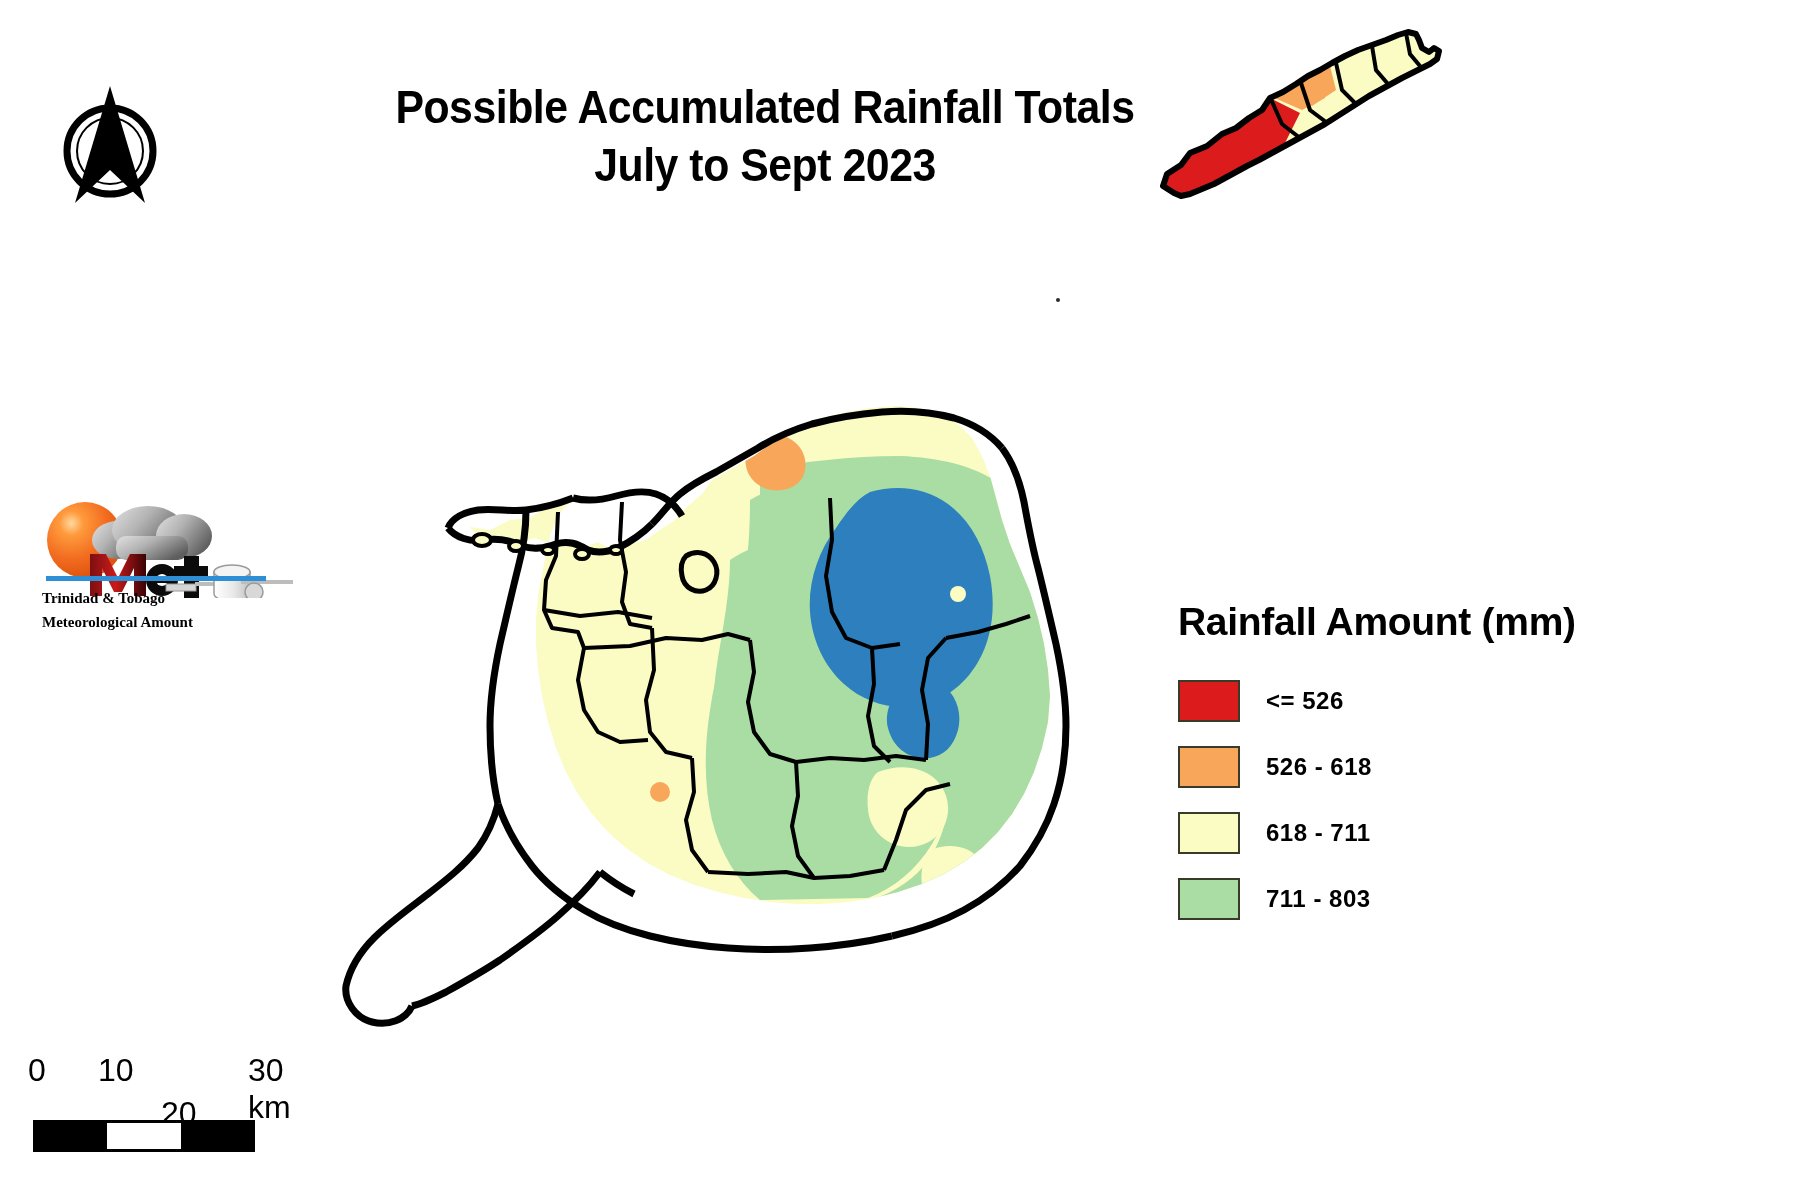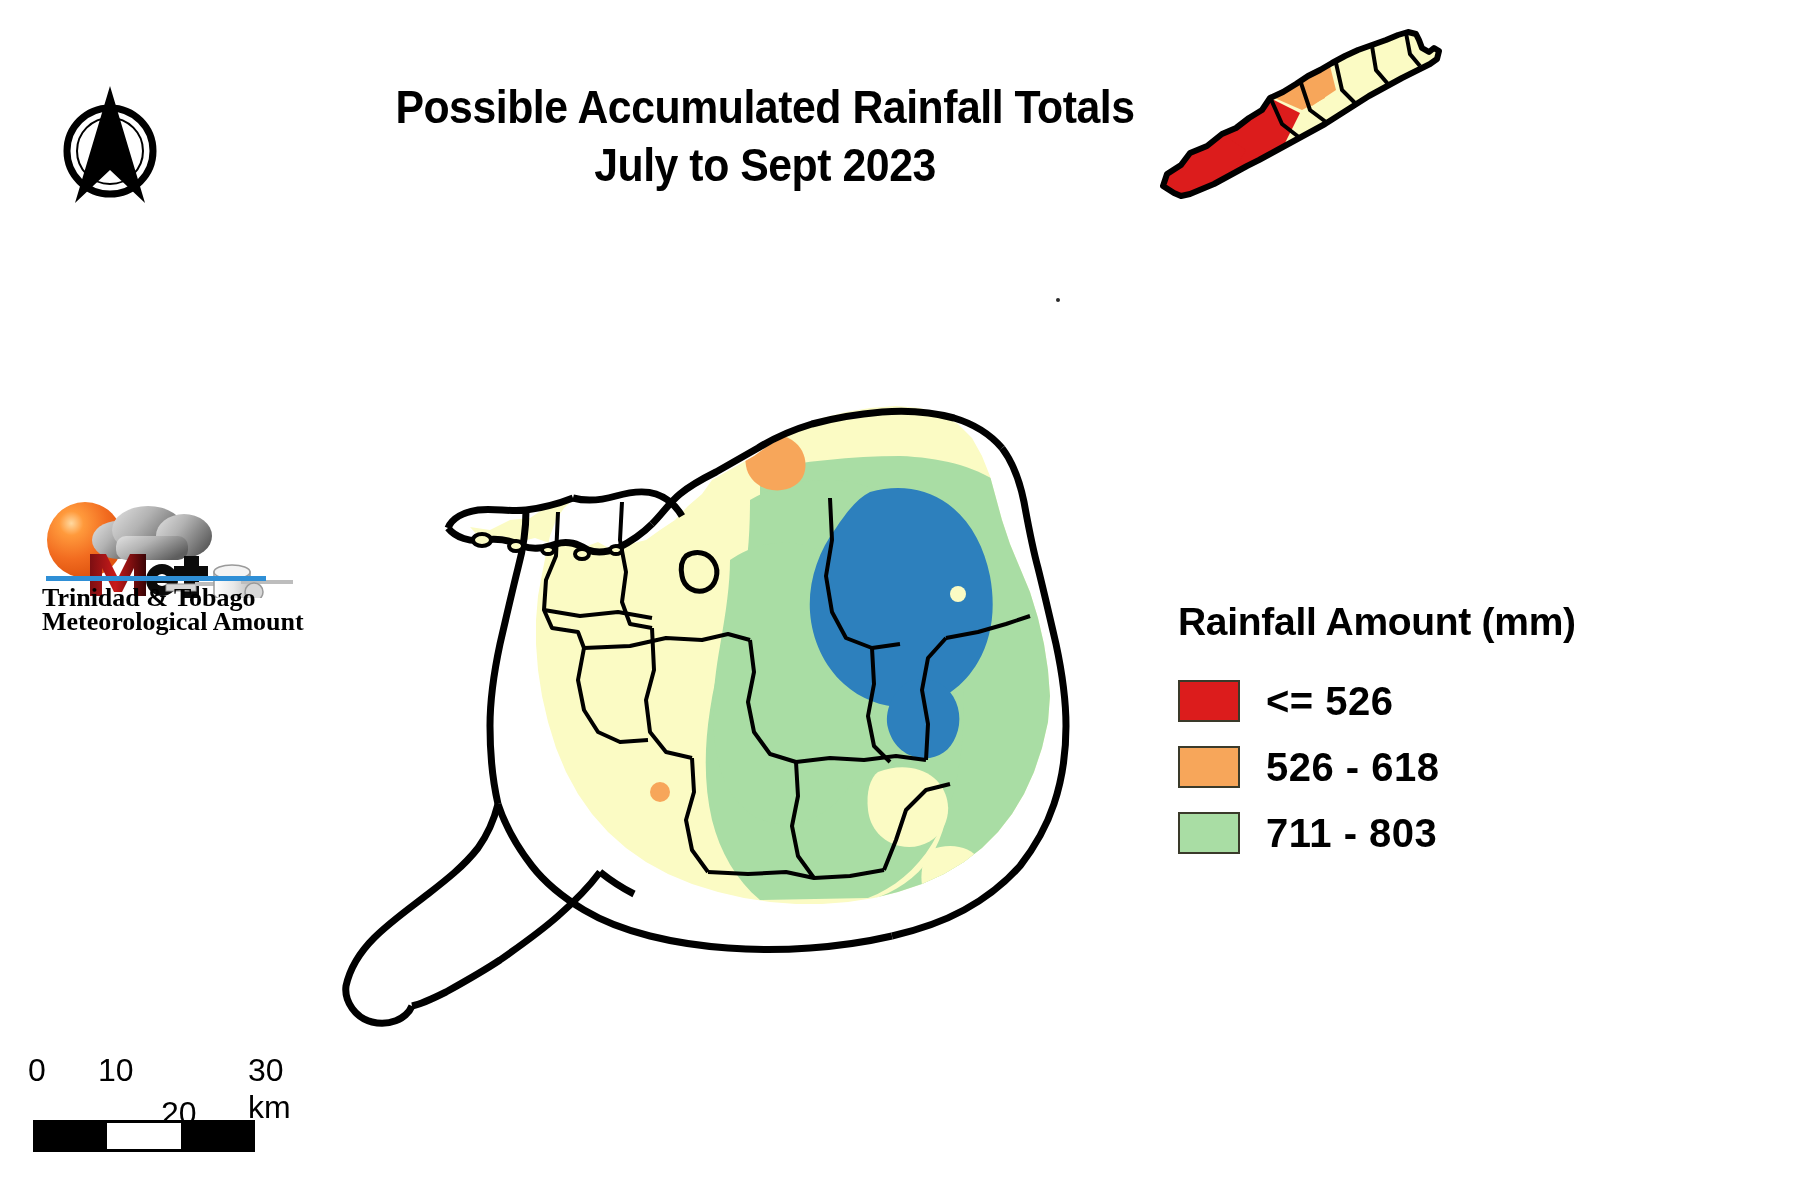--- a/index.html
+++ b/index.html
@@ -33,21 +33,21 @@
   
   #inset-tobago{left:1150px;top:18px;width:330px;height:200px;}
 
   
   #logo-block{left:38px;top:468px;width:260px;height:175px;}
   #logo-graphic{position:absolute;left:0;top:0;width:260px;height:130px;}
   #logo-rule{position:absolute;left:8px;top:108px;width:220px;height:5px;background:#2f8fd6;}
   #logo-caption{
     position:absolute;left:4px;top:118px;width:250px;
     font-family:"Liberation Serif", serif;
-    font-weight:bold;font-size:26px;line-height:24px;color:#000;
+    font-weight:bold;font-size:15px;line-height:24px;color:#000;
     text-align:left;
   }
   #logo-caption span{display:block;white-space:nowrap;}
 
   
   #scalebar{left:28px;top:1052px;width:300px;height:120px;}
   #scalebar-labels{
     position:relative;height:40px;width:290px;
     font-family:"Liberation Sans", sans-serif;
     font-size:32px;color:#000;
@@ -66,21 +66,21 @@
     font-weight:bold;font-size:39px;color:#000;
     white-space:nowrap;margin-bottom:36px;letter-spacing:-0.3px;
   }
   .legend-row{display:flex;align-items:center;height:42px;margin-bottom:24px;}
   .legend-swatch{
     width:62px;height:42px;border:2px solid #3a3a2a;box-sizing:border-box;
     margin-right:26px;flex:0 0 auto;
   }
   .legend-label{
     font-family:"Liberation Sans", sans-serif;
-    font-weight:bold;font-size:40px;color:#000;white-space:nowrap;
+    font-weight:bold;font-size:24px;color:#000;white-space:nowrap;
     letter-spacing:0.5px;
   }
 
   
   #main-map{left:330px;top:380px;width:820px;height:680px;}
   #map-svg{display:block;}
   .dot{position:absolute;background:#2b2b2b;border-radius:50%;}
 </style>
 </head>
 <body>
@@ -397,20 +397,24 @@
   <div class="legend-row">
     <span class="legend-swatch" style="background:#dc1c1c;"></span>
     <span class="legend-label">&lt;= 526</span>
   </div>
 
   <div class="legend-row">
     <span class="legend-swatch" style="background:#f7a65a;"></span>
     <span class="legend-label">526 - 618</span>
   </div>
 
+  <div class="legend-row">
+    <span class="legend-swatch" style="background:#fbfbc4;"></span>
+    <span class="legend-label">618 - 711</span>
+  </div>
 
   <div class="legend-row">
     <span class="legend-swatch" style="background:#a9dda4;"></span>
     <span class="legend-label">711 - 803</span>
   </div>
 
 </div>
 
 <div class="abs" id="scalebar">
   <div id="scalebar-labels">

